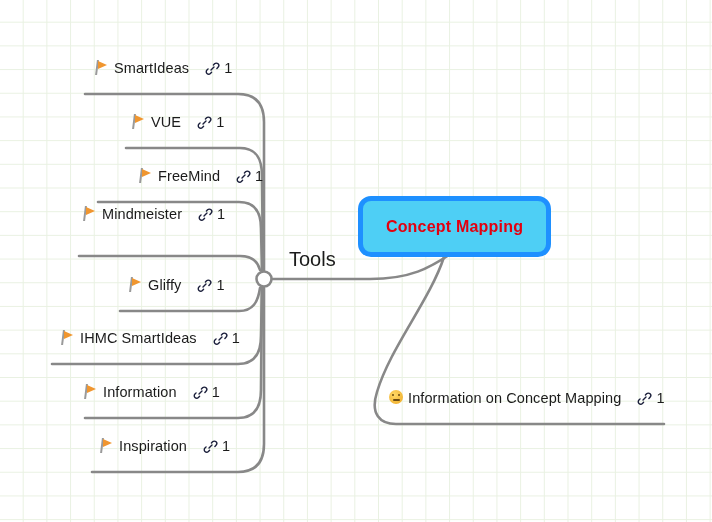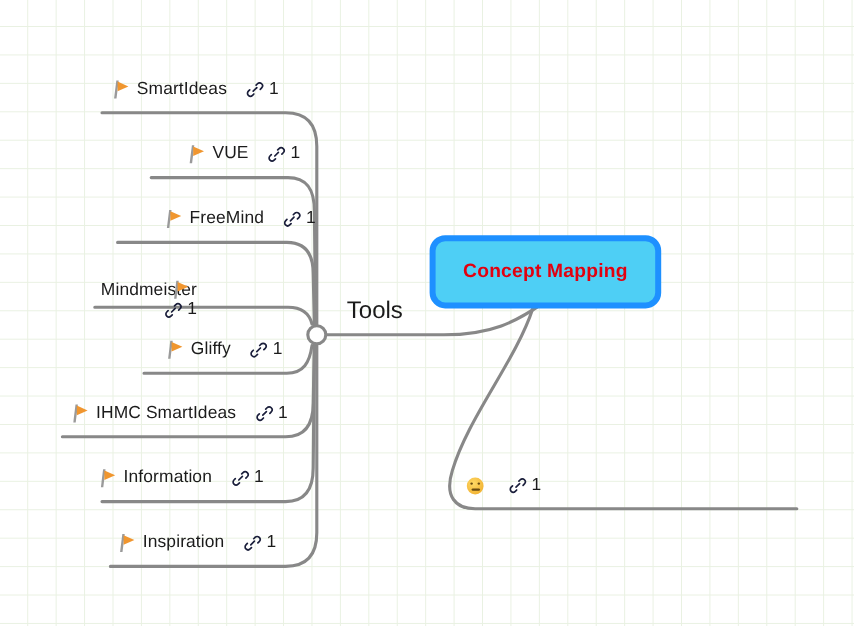--- a/index.html
+++ b/index.html
@@ -25,21 +25,21 @@
   #edges {
     position: absolute;
     left: 0;
     top: 0;
     width: 712px;
     height: 522px;
   }
   .node-leaf {
     position: absolute;
     display: flex;
-    align-items: flex-end;
+    align-items: flex-start;
     white-space: nowrap;
     height: 22px;
   }
   .flag-glyph {
     position: relative;
     display: inline-block;
     width: 13px;
     height: 15px;
     margin-right: 5px;
     vertical-align: middle;
@@ -179,21 +179,21 @@
         <g fill="none" stroke="#1b1f3b" stroke-width="1.5" stroke-linecap="round">
           <path d="M6.4 9.6 L9.6 6.4"></path>
           <path d="M9.0 4.2 L10.2 3.0 a2.6 2.6 0 0 1 3.7 3.7 L12.7 7.9"></path>
           <path d="M7.0 12.1 L5.8 13.3 a2.6 2.6 0 0 1 -3.7 -3.7 L3.3 8.4"></path>
         </g>
       </svg>
       <span class="link-count">1</span>
     </span>
   </div>
 
-  <div class="node-leaf" style="left:133px; top:114px;margin-left:26px;">
+  <div class="node-leaf" style="left:133px; top:114px;">
     <span class="flag-glyph">
         <span class="pole"></span>
         <span class="cloth"></span>
       </span>
     <span class="leaf-label">VUE</span>
     <span class="link-badge">
       <svg width="15" height="15" viewBox="0 0 16 16">
         <g fill="none" stroke="#1b1f3b" stroke-width="1.5" stroke-linecap="round">
           <path d="M6.4 9.6 L9.6 6.4"></path>
           <path d="M9.0 4.2 L10.2 3.0 a2.6 2.6 0 0 1 3.7 3.7 L12.7 7.9"></path>
@@ -215,39 +215,39 @@
         <g fill="none" stroke="#1b1f3b" stroke-width="1.5" stroke-linecap="round">
           <path d="M6.4 9.6 L9.6 6.4"></path>
           <path d="M9.0 4.2 L10.2 3.0 a2.6 2.6 0 0 1 3.7 3.7 L12.7 7.9"></path>
           <path d="M7.0 12.1 L5.8 13.3 a2.6 2.6 0 0 1 -3.7 -3.7 L3.3 8.4"></path>
         </g>
       </svg>
       <span class="link-count">1</span>
     </span>
   </div>
 
-  <div class="node-leaf" style="left:84px;  top:234px;flex-direction:column;">
+  <div class="node-leaf" style="left:84px;  top:206px;">
     <span class="flag-glyph">
         <span class="pole"></span>
         <span class="cloth"></span>
       </span>
     <span class="leaf-label">Mindmeister</span>
     <span class="link-badge">
       <svg width="15" height="15" viewBox="0 0 16 16">
         <g fill="none" stroke="#1b1f3b" stroke-width="1.5" stroke-linecap="round">
           <path d="M6.4 9.6 L9.6 6.4"></path>
           <path d="M9.0 4.2 L10.2 3.0 a2.6 2.6 0 0 1 3.7 3.7 L12.7 7.9"></path>
           <path d="M7.0 12.1 L5.8 13.3 a2.6 2.6 0 0 1 -3.7 -3.7 L3.3 8.4"></path>
         </g>
       </svg>
       <span class="link-count">1</span>
     </span>
   </div>
 
-  <div class="node-leaf" style="left:130px; top:277px;margin-left:11px;">
+  <div class="node-leaf" style="left:130px; top:277px;">
     <span class="flag-glyph">
         <span class="pole"></span>
         <span class="cloth"></span>
       </span>
     <span class="leaf-label">Gliffy</span>
     <span class="link-badge">
       <svg width="15" height="15" viewBox="0 0 16 16">
         <g fill="none" stroke="#1b1f3b" stroke-width="1.5" stroke-linecap="round">
           <path d="M6.4 9.6 L9.6 6.4"></path>
           <path d="M9.0 4.2 L10.2 3.0 a2.6 2.6 0 0 1 3.7 3.7 L12.7 7.9"></path>
@@ -311,20 +311,21 @@
       <span class="link-count">1</span>
     </span>
   </div>
 
   <div class="node-leaf" style="left:389px; top:390px;">
     <span class="face-glyph">
       <span class="eye l"></span>
         <span class="eye r"></span>
         <span class="mouth"></span>
     </span>
+    <span class="leaf-label">Information on Concept Mapping</span>
     <span class="link-badge">
       <svg width="15" height="15" viewBox="0 0 16 16">
         <g fill="none" stroke="#1b1f3b" stroke-width="1.5" stroke-linecap="round">
           <path d="M6.4 9.6 L9.6 6.4"></path>
           <path d="M9.0 4.2 L10.2 3.0 a2.6 2.6 0 0 1 3.7 3.7 L12.7 7.9"></path>
           <path d="M7.0 12.1 L5.8 13.3 a2.6 2.6 0 0 1 -3.7 -3.7 L3.3 8.4"></path>
         </g>
       </svg>
       <span class="link-count">1</span>
     </span>

